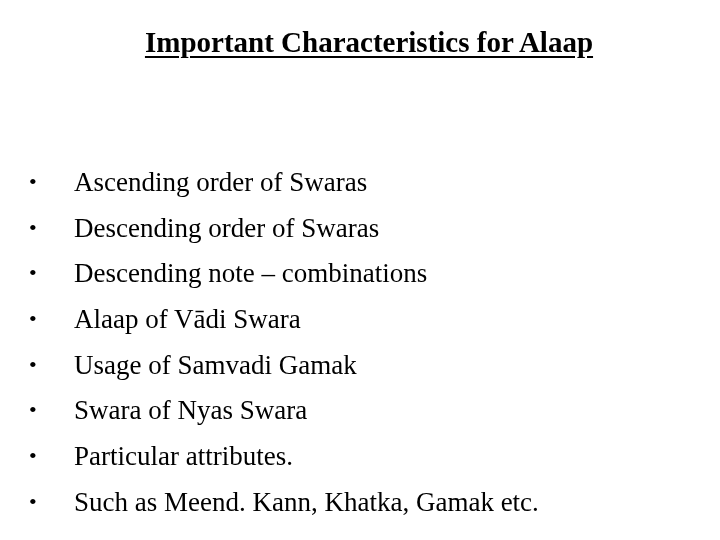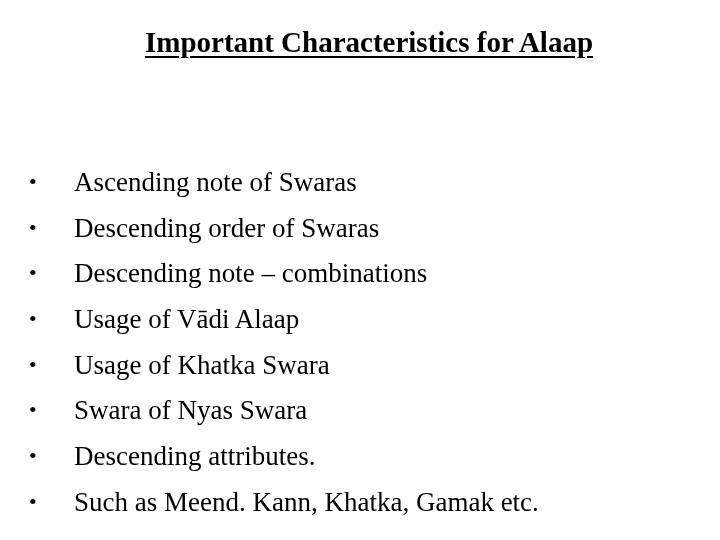--- a/index.html
+++ b/index.html
@@ -57,43 +57,43 @@
     }
   </style>
 </head>
 <body>
 
 <h1 class="slide-title">Important Characteristics for Alaap</h1>
 
 <ul class="bullet-list">
   <li class="bullet-item">
     <span class="bullet-dot">•</span>
-    <span class="bullet-text">Ascending note of Swaras</span>
+    <span class="bullet-text">Ascending order of Swaras</span>
   </li>
   <li class="bullet-item">
     <span class="bullet-dot">•</span>
     <span class="bullet-text">Descending order of Swaras</span>
   </li>
   <li class="bullet-item">
     <span class="bullet-dot">•</span>
     <span class="bullet-text">Descending note – combinations</span>
   </li>
   <li class="bullet-item">
     <span class="bullet-dot">•</span>
-    <span class="bullet-text">Usage of Vādi Alaap</span>
+    <span class="bullet-text">Alaap of Vādi Swara</span>
   </li>
   <li class="bullet-item">
     <span class="bullet-dot">•</span>
-    <span class="bullet-text">Usage of Khatka Swara</span>
+    <span class="bullet-text">Usage of Samvadi Gamak</span>
   </li>
   <li class="bullet-item">
     <span class="bullet-dot">•</span>
     <span class="bullet-text">Swara of Nyas Swara</span>
   </li>
   <li class="bullet-item">
     <span class="bullet-dot">•</span>
-    <span class="bullet-text">Descending attributes.</span>
+    <span class="bullet-text">Particular attributes.</span>
   </li>
   <li class="bullet-item">
     <span class="bullet-dot">•</span>
     <span class="bullet-text">Such as Meend. Kann, Khatka, Gamak etc.</span>
   </li>
 </ul>
 
 </body></html>

